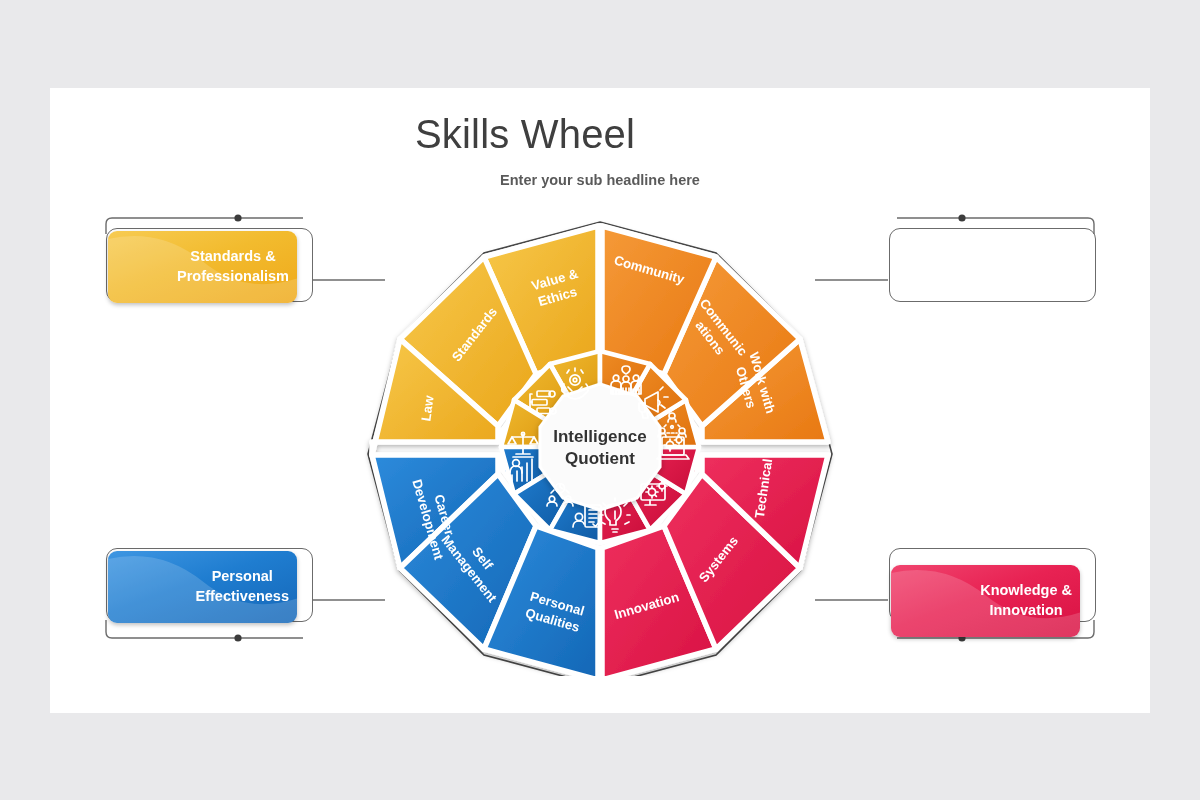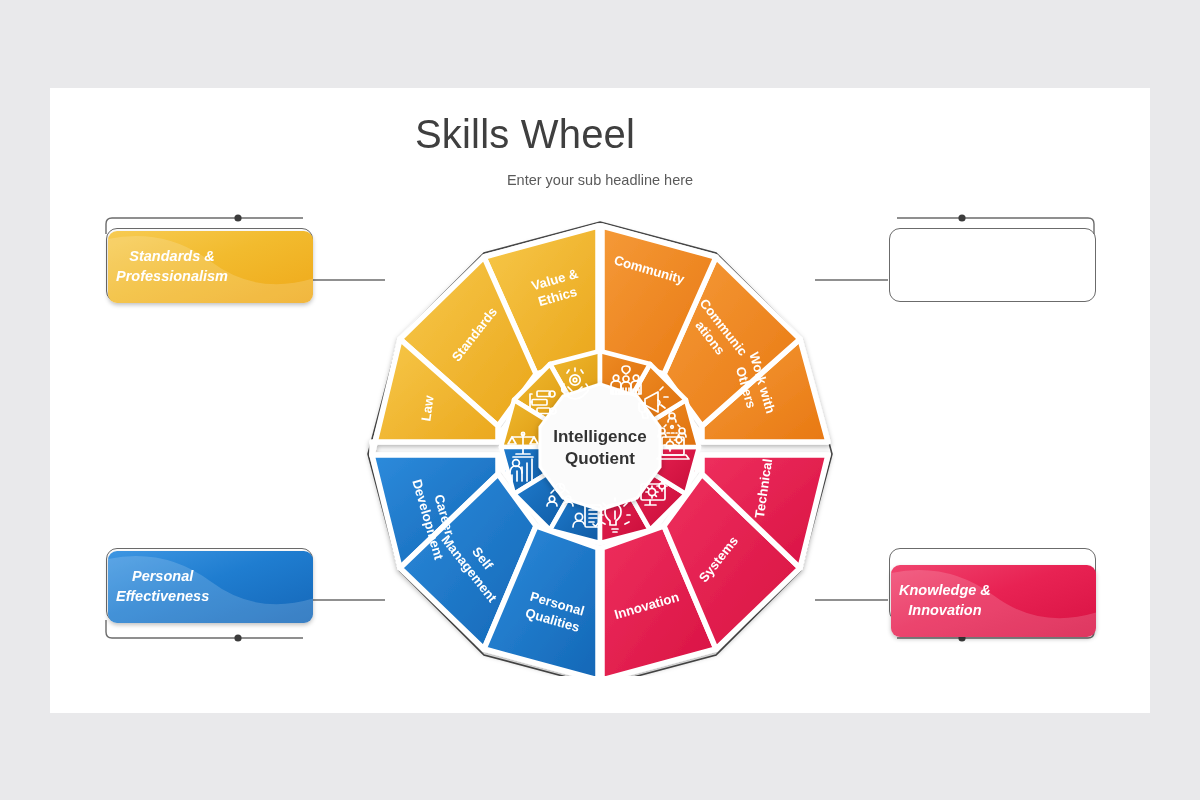--- a/index.html
+++ b/index.html
@@ -17,34 +17,33 @@
   }
   #title{
     position:absolute;left:0;top:24px;width:950px;
     text-align:center;
     font-size:40px;color:#3f3f3f;
     font-weight:400;letter-spacing:.2px;
   }
   #subtitle{
     position:absolute;left:0;top:84px;width:1100px;
     text-align:center;
-    font-size:14.5px;color:#5a5a5a;
+    font-size:14.5px;color:#5a5a5a;font-weight:bold;
   }
   .callout{
     position:absolute;
-    width:205px;height:72px;
+    width:189px;height:72px;
     border-radius:9px;
-    display:flex;align-items:center;justify-content:flex-start;
+    display:flex;align-items:center;justify-content:flex-end;
     text-align:center;
     color:#ffffff;
     font-size:14.5px;font-weight:bold;line-height:1.35;
     box-shadow:0 2px 4px rgba(0,0,0,.25);
     overflow:hidden;
     z-index:6;
-    font-style:italic;
   }
   .callout .wave{
     position:absolute;left:-6%;top:0;width:112%;height:100%;
     pointer-events:none;
   }
   .callout .lbl{position:relative;z-index:2;padding:0 8px;}
   .frame{
     position:absolute;
     width:205px;height:72px;
     border:1.4px solid #6b6b6b;

